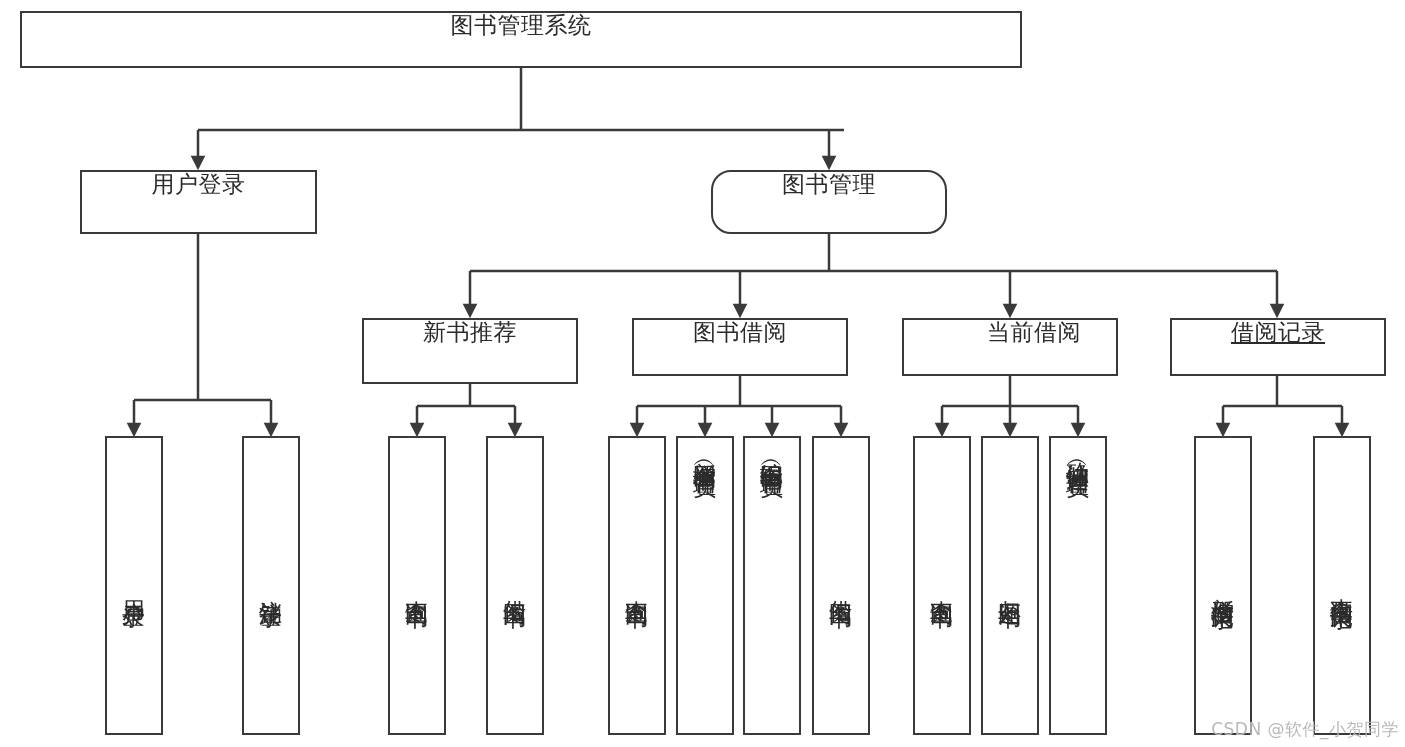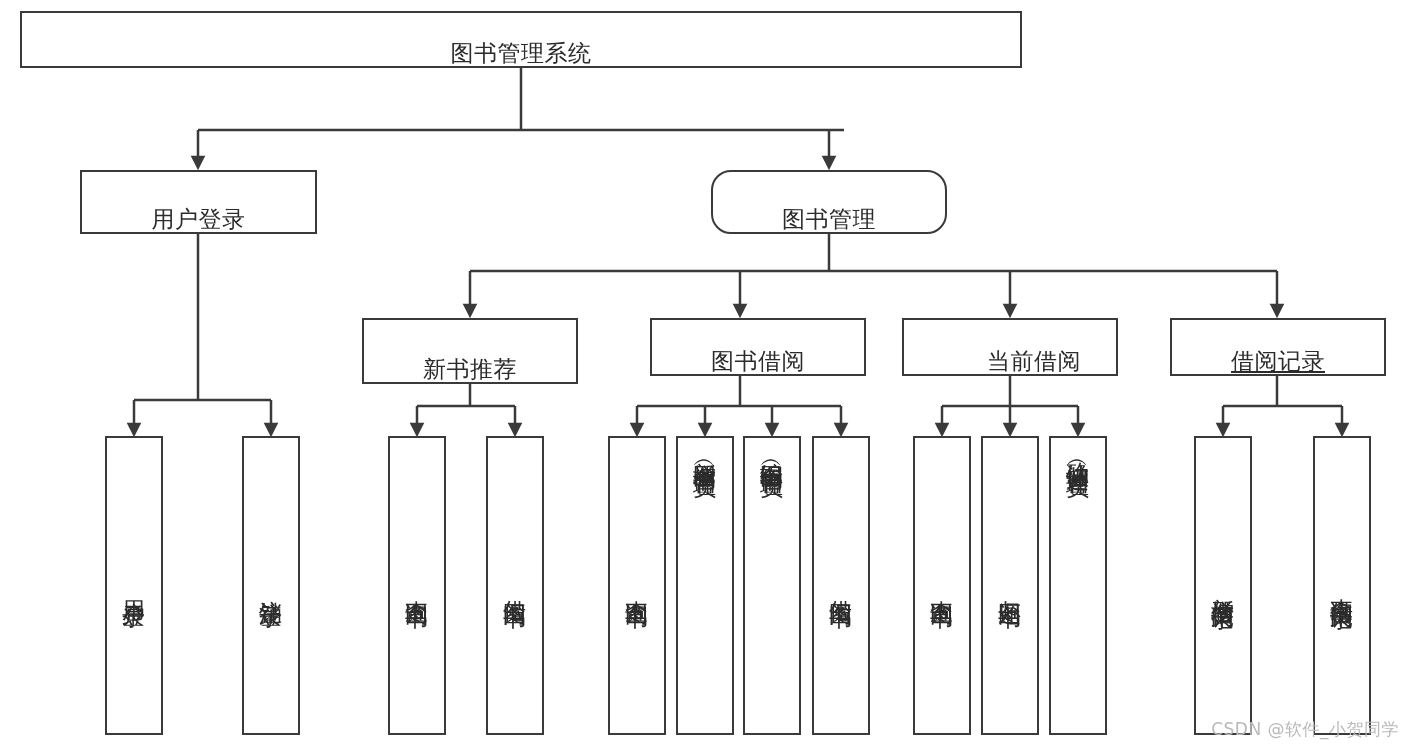--- a/index.html
+++ b/index.html
@@ -25,21 +25,21 @@
     width: 1405px;
     height: 747px;
     pointer-events: none;
   }
   .node {
     position: absolute;
     box-sizing: border-box;
     border: 2.5px solid #3a3a3a;
     background: #ffffff;
     display: flex;
-    align-items: flex-end;
+    align-items: flex-start;
     justify-content: center;
     color: #2b2b2b;
   }
   .node.h {
     
   }
   .node.h .label {
     font-size: 23px;
     line-height: 1.1;
     letter-spacing: 0.5px;
@@ -137,21 +137,21 @@
   <div class="node h" style="left:80px; top:170px; width:237px; height:64px;">
     <span class="label">用户登录</span>
   </div>
   <div class="node h" style="left:711px; top:170px; width:236px; height:64px;border-radius:20px;">
     <span class="label">图书管理</span>
   </div>
 
   <div class="node h" style="left:362px; top:318px; width:216px; height:66px;">
     <span class="label">新书推荐</span>
   </div>
-  <div class="node h" style="left:632px; top:318px; width:216px; height:58px;margin-left:18px;">
+  <div class="node h" style="left:632px; top:318px; width:216px; height:58px;">
     <span class="label">图书借阅</span>
   </div>
   <div class="node h" style="left:902px; top:318px; width:216px; height:58px;padding-left:48px;">
     <span class="label">当前借阅</span>
   </div>
   <div class="node h" style="left:1170px; top:318px; width:216px; height:58px;text-decoration:underline;">
     <span class="label">借阅记录</span>
   </div>
 
   <div class="node v mid" style="left:105px; top:436px; width:58px; height:299px;">

